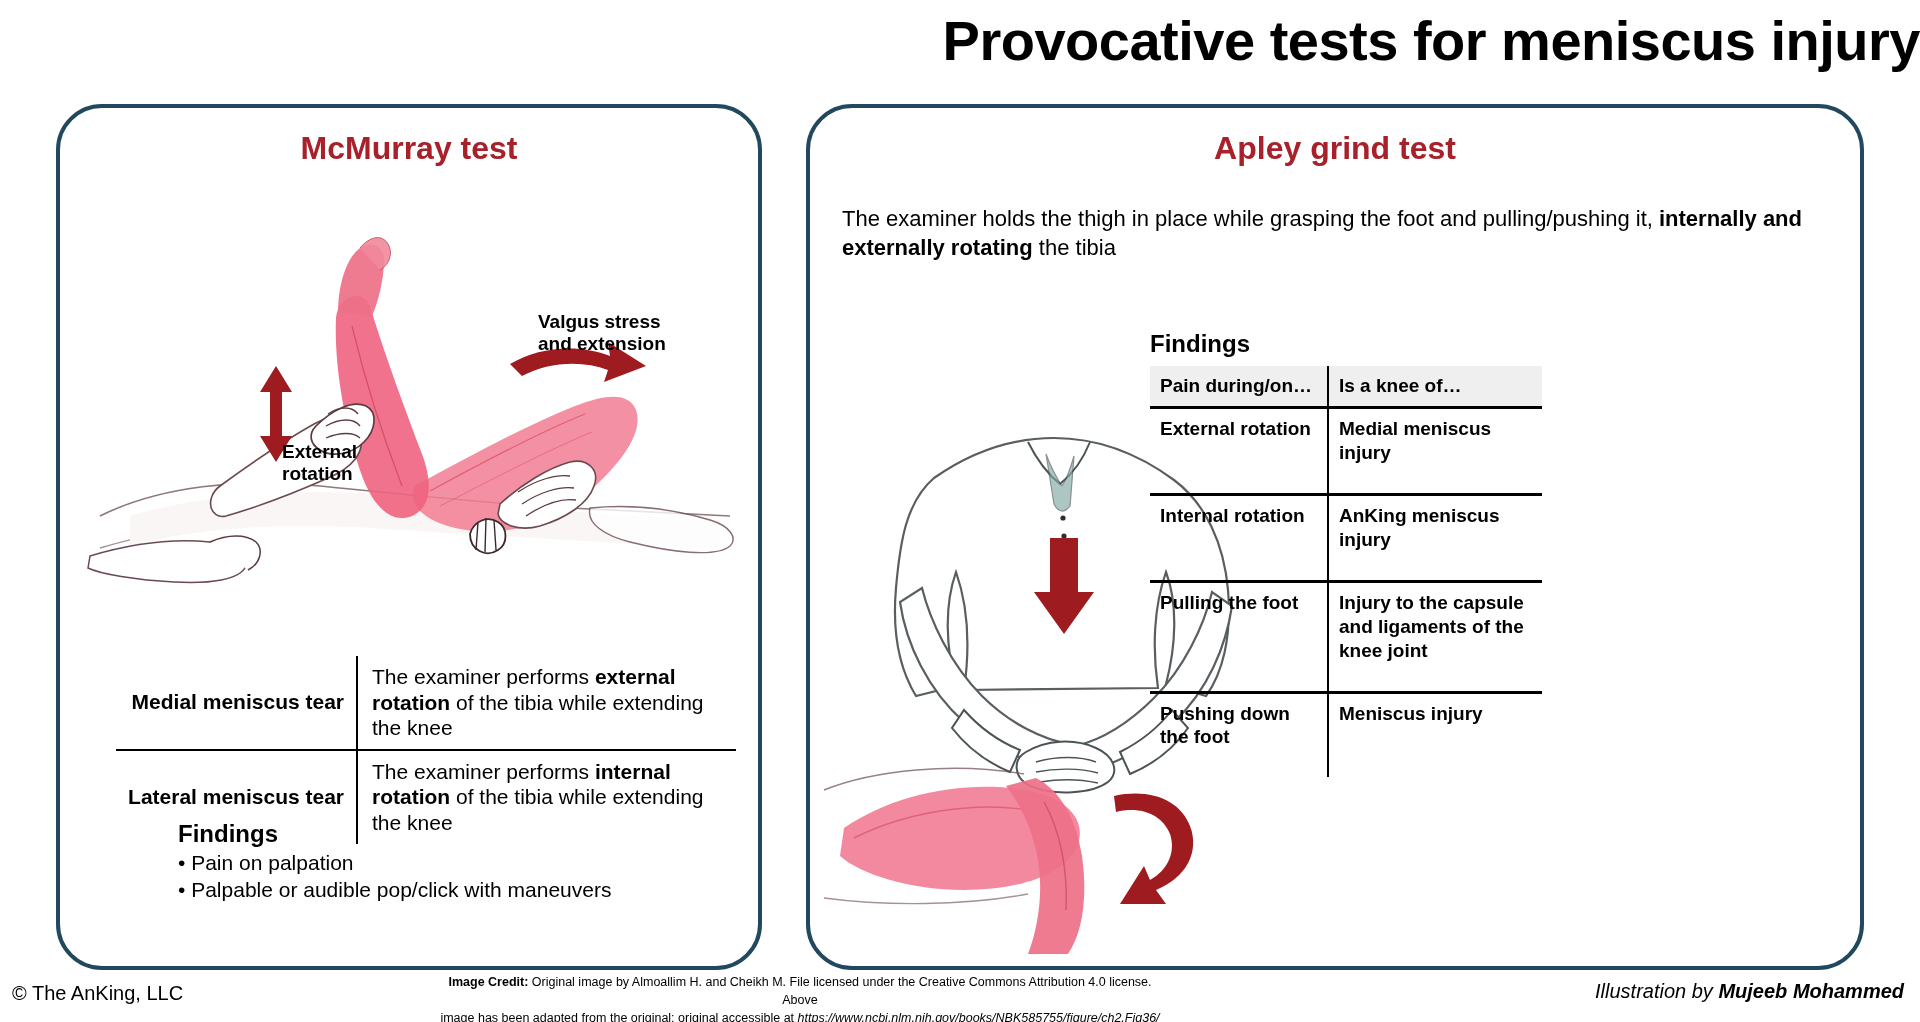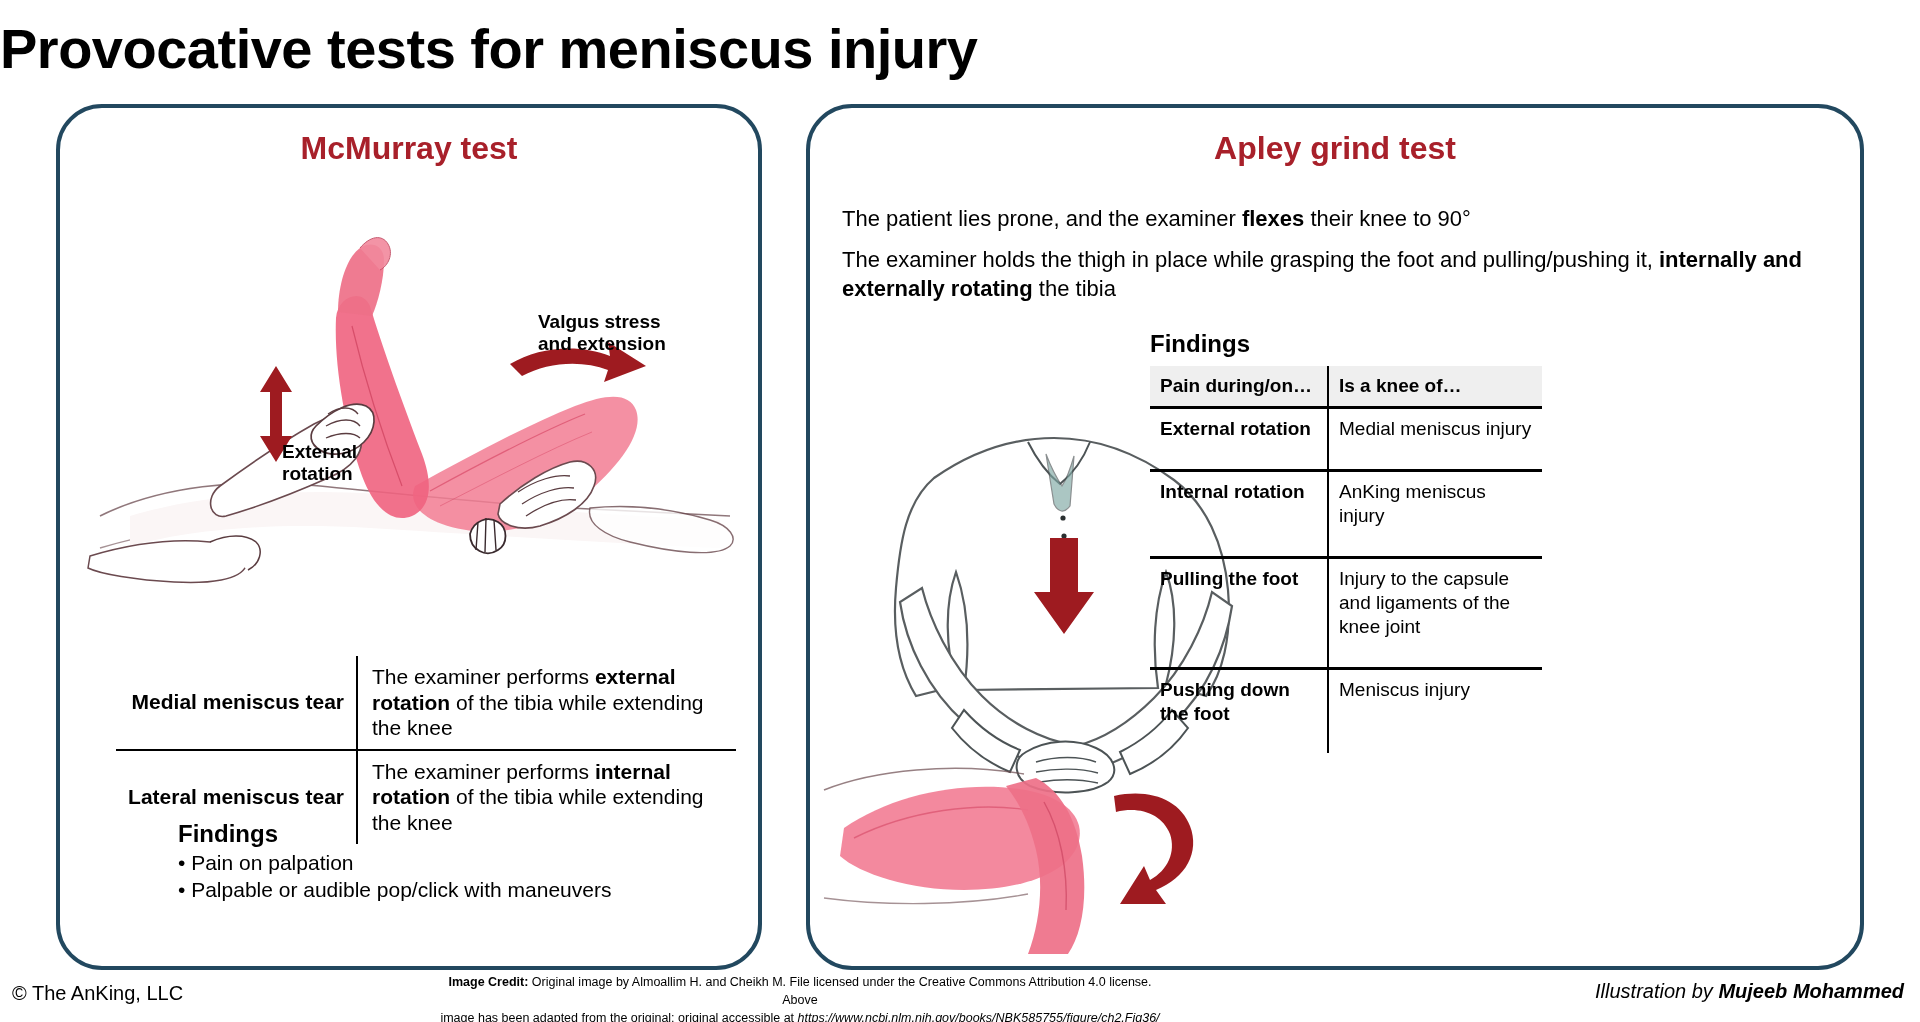--- a/index.html
+++ b/index.html
@@ -6,22 +6,22 @@
   html, body {
     width: 1920px; height: 1022px;
     background: #ffffff;
     font-family: "Liberation Sans", sans-serif;
     overflow: hidden;
   }
   .page { position: relative; width: 1920px; height: 1022px; background:#fff; }
 
   
   .title {
-    position: absolute; top: 16px; left: 0; width: 1920px;
-    text-align: left;
+    position: absolute; top: 8px; left: 0; width: 1920px;
+    text-align: right;
     font-size: 56px; font-weight: 700; color: #000;
     letter-spacing: -0.5px;
     font-stretch: condensed;
   }
 
   
   .panel {
     position: absolute;
     border: 4px solid #22485F;
     border-radius: 46px;
@@ -83,21 +83,21 @@
 
   .rt { width: 392px; border-collapse: collapse; table-layout: fixed; }
   .rt th, .rt td {
     text-align: left; vertical-align: top;
     padding: 8px 10px;
     font-size: 19px; color:#000; line-height: 1.26;
   }
   .rt thead th { background: #EFEFEF; font-weight: 700; border-bottom: 3px solid #000; }
   .rt th.c1, .rt td.c1 { width: 178px; font-weight: 700; }
   .rt th.c2, .rt td.c2 { width: 214px; border-left: 2px solid #000; font-weight: 700; }
-  .rt tbody td.c2 { font-weight: 400; margin-top: 20px; }
+  .rt tbody td.c2 { font-weight: 700; margin-top: 20px; }
   .rt tbody tr + tr td { border-top: 3px solid #000; }
   .rt tbody tr:first-child td.c1,
   .rt tbody tr:first-child td.c2 { }
   .rt tbody td.c1 { padding-bottom: 28px; }
   .rt tbody td.c2 { padding-bottom: 28px; }
 
   
   .footer-left {
     position: absolute; left: 12px; top: 982px;
     font-size: 20px; color:#000;
@@ -198,21 +198,20 @@
       <div class="findings-item">• Pain on palpation</div>
       <div class="findings-item">• Palpable or audible pop/click with maneuvers</div>
     </div>
   </div>
 
   <div class="panel" id="panel-right">
 
     <div class="panel-title">Apley grind test</div>
 
     <div class="rp-text">
-      <div class="rp-para"><span>The patient lies prone, and the examiner </span><b>flexes</b><span> their knee to 90°</span></div>
       <div class="rp-para"><span>The examiner holds the thigh in place while grasping the foot and pulling/pushing it, </span><b>internally and externally rotating</b><span> the tibia</span></div>
     </div>
 
     <div class="illus-right">
       <svg width="520" height="600" viewBox="0 0 520 600">
 
         <path d="M120 120 C 160 92, 200 80, 240 80 C 282 80, 322 94, 360 122 C 392 146, 410 186, 414 232 C 418 280, 408 316, 392 338 L 352 326 C 362 288, 364 246, 352 214 C 340 248, 338 290, 344 330 L 150 332 C 156 290, 154 248, 142 214 C 130 248, 132 290, 142 328 L 102 338 C 86 312, 78 276, 82 230 C 86 184, 92 144, 120 120 Z" fill="#FFFFFF" stroke="#595E60" stroke-width="2.2"></path>
 
         <path d="M214 84 C 224 104, 236 118, 246 126 C 256 118, 268 104, 276 84" fill="#FFFFFF" stroke="#4C5355" stroke-width="2"></path>
         <path d="M232 96 C 238 112, 244 122, 248 128 C 252 122, 256 112, 260 98 L 256 148 C 250 156, 244 154, 240 146 Z" fill="#7FA8A4" opacity="0.65" stroke="#4C5355" stroke-width="1.2"></path>

